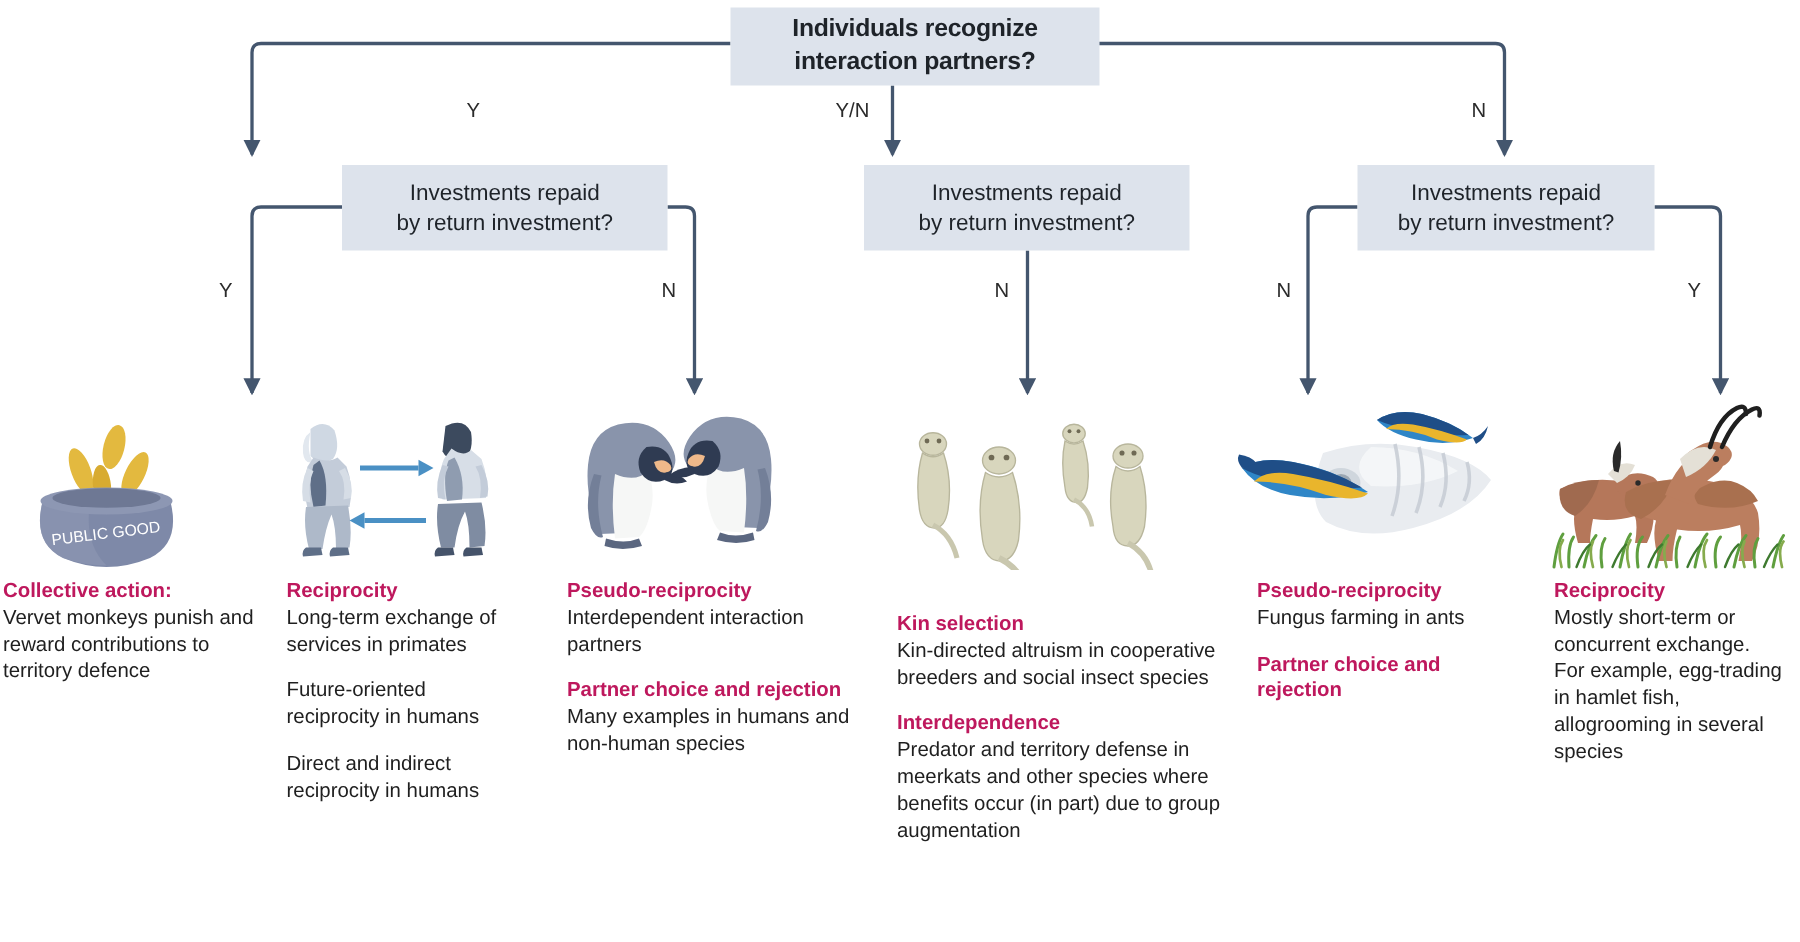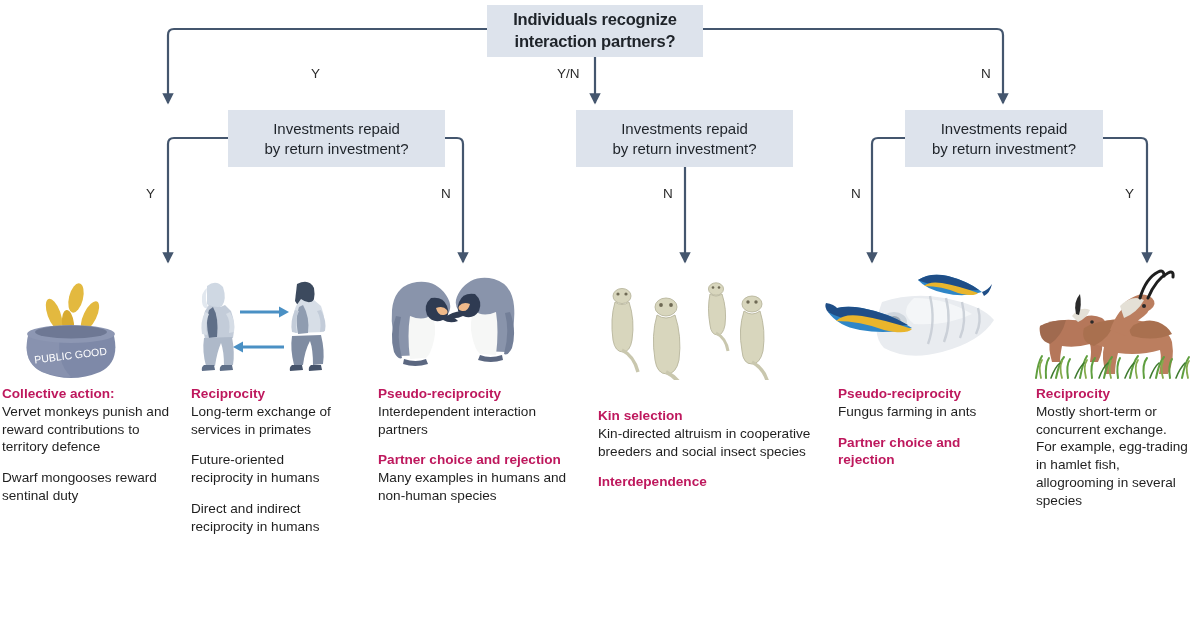--- a/index.html
+++ b/index.html
@@ -54,21 +54,21 @@
     <path d="M 445 138 L 457 138 Q 463 138 463 144 L 463 262"></path>
 
     <path d="M 685 167 L 685 262"></path>
 
     <path d="M 905 138 L 878 138 Q 872 138 872 144 L 872 262"></path>
 
     <path d="M 1103 138 L 1141 138 Q 1147 138 1147 144 L 1147 262"></path>
   </g>
 </svg>
 
-<div class="dbox root" style="left:487px;top:5px;width:216px;height:52px;">
+<div class="dbox root" style="left:487px;top:5px;width:246px;height:52px;">
   <span>
     <span>Individuals recognize</span><br>
     <span>interaction partners?</span>
   </span>
 </div>
 
 <div class="dbox sub" style="left:228px;top:110px;width:217px;height:57px;">
   <span>
     <span>Investments repaid</span><br>
     <span>by return investment?</span>
@@ -305,37 +305,36 @@
           <path d="M 93 110 q 4 -10 9 -15"></path>
         <path d="M 118 110 q 4 -11 9 -15"></path>
           <path d="M 144 110 q 4 -10 9 -15"></path>
       </g>
     </g>
   </svg>
 </div>
 
 <div class="col" style="left:2px;top:385px;width:178px;">
   <p><b>Collective action:</b><br><span>Vervet monkeys punish and reward contributions to territory defence</span></p>
-  <p><span>Dwarf mongooses reward sentinal duty</span></p>
 </div>
 
 <div class="col" style="left:191px;top:385px;width:152px;">
   <p><b>Reciprocity</b><br><span>Long-term exchange of services in primates</span></p>
   <p><span>Future-oriented reciprocity in humans</span></p>
   <p><span>Direct and indirect reciprocity in humans</span></p>
 </div>
 
 <div class="col" style="left:378px;top:385px;width:210px;">
   <p><b>Pseudo-reciprocity</b><br><span>Interdependent interaction partners</span></p>
   <p><b>Partner choice and rejection</b><br><span>Many examples in humans and non-human species</span></p>
 </div>
 
 <div class="col" style="left:598px;top:385px;width:222px;margin-top:22px;">
   <p><b>Kin selection</b><br><span>Kin-directed altruism in cooperative breeders and social insect species</span></p>
-  <p><b>Interdependence</b><br></p>
+  <p><b>Interdependence</b><br><span>Predator and territory defense in meerkats and other species where benefits occur (in part) due to group augmentation</span></p>
 </div>
 
 <div class="col" style="left:838px;top:385px;width:150px;">
   <p><b>Pseudo-reciprocity</b><br><span>Fungus farming in ants</span></p>
   <p><b>Partner choice and rejection</b><br></p>
 </div>
 
 <div class="col" style="left:1036px;top:385px;width:152px;">
   <p><b>Reciprocity</b><br><span>Mostly short-term or concurrent exchange. For example, egg-trading in hamlet fish, allogrooming in several species</span></p>
 </div>

